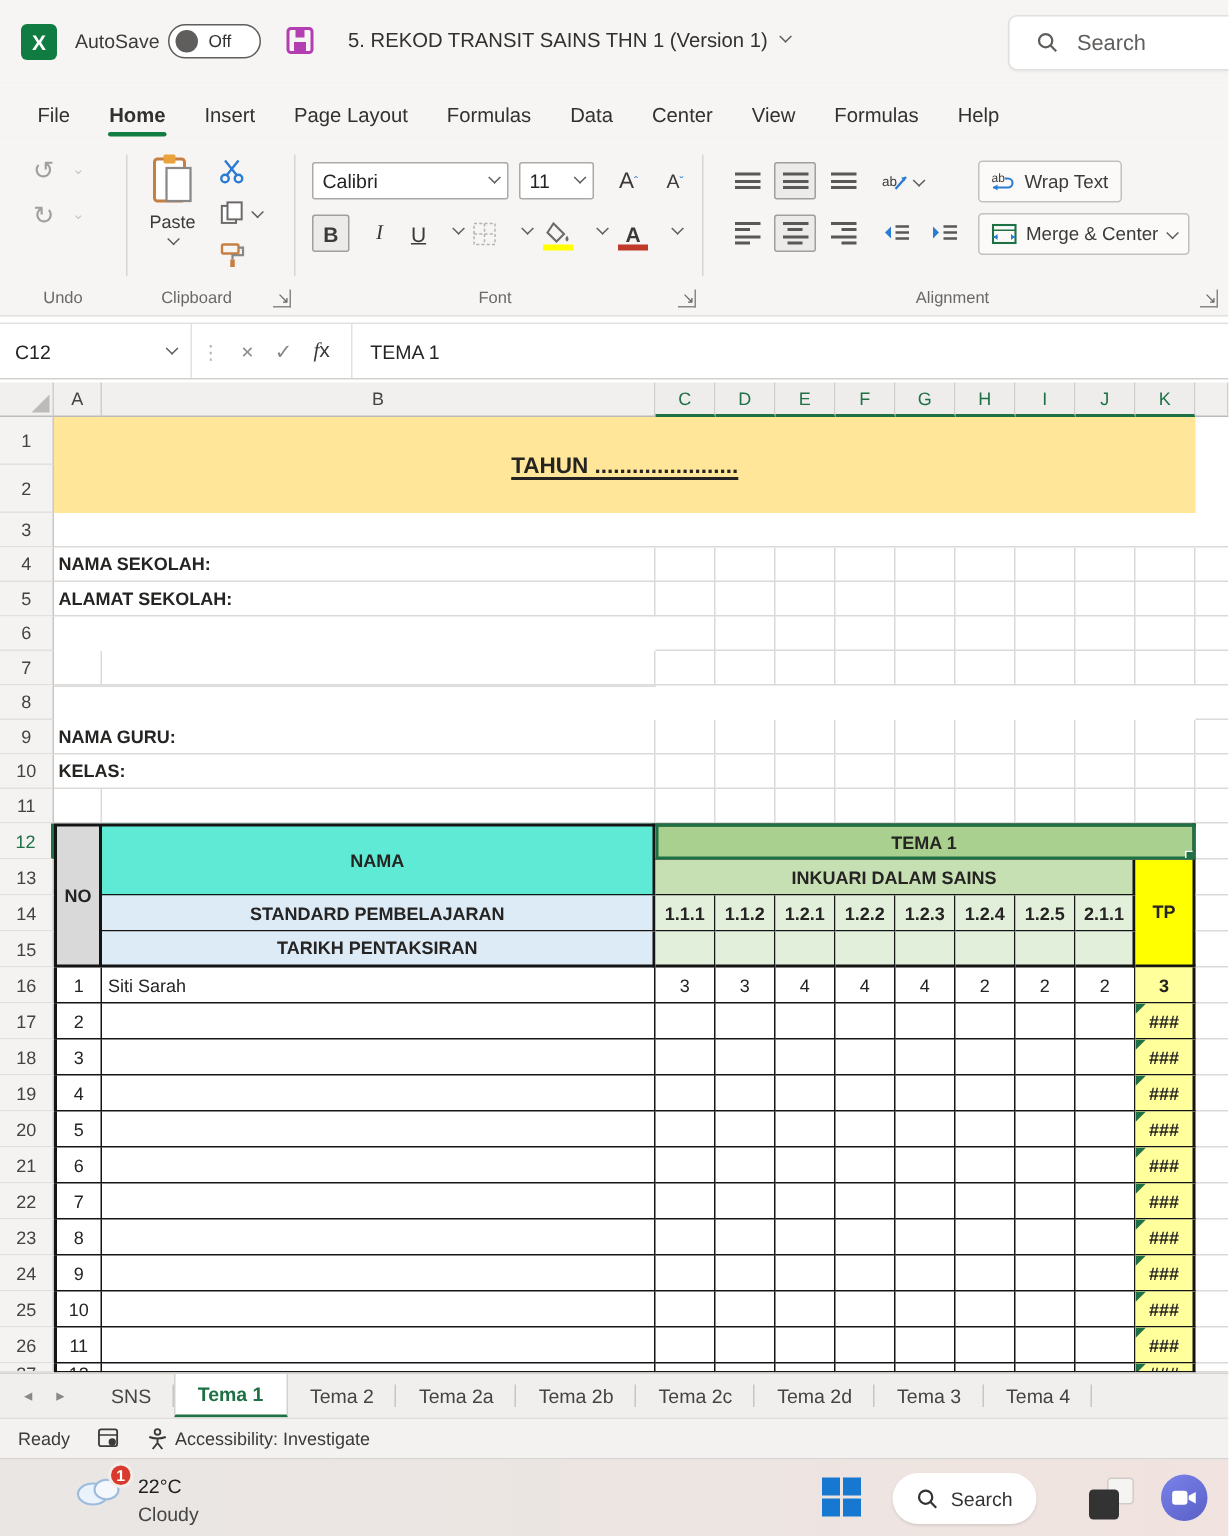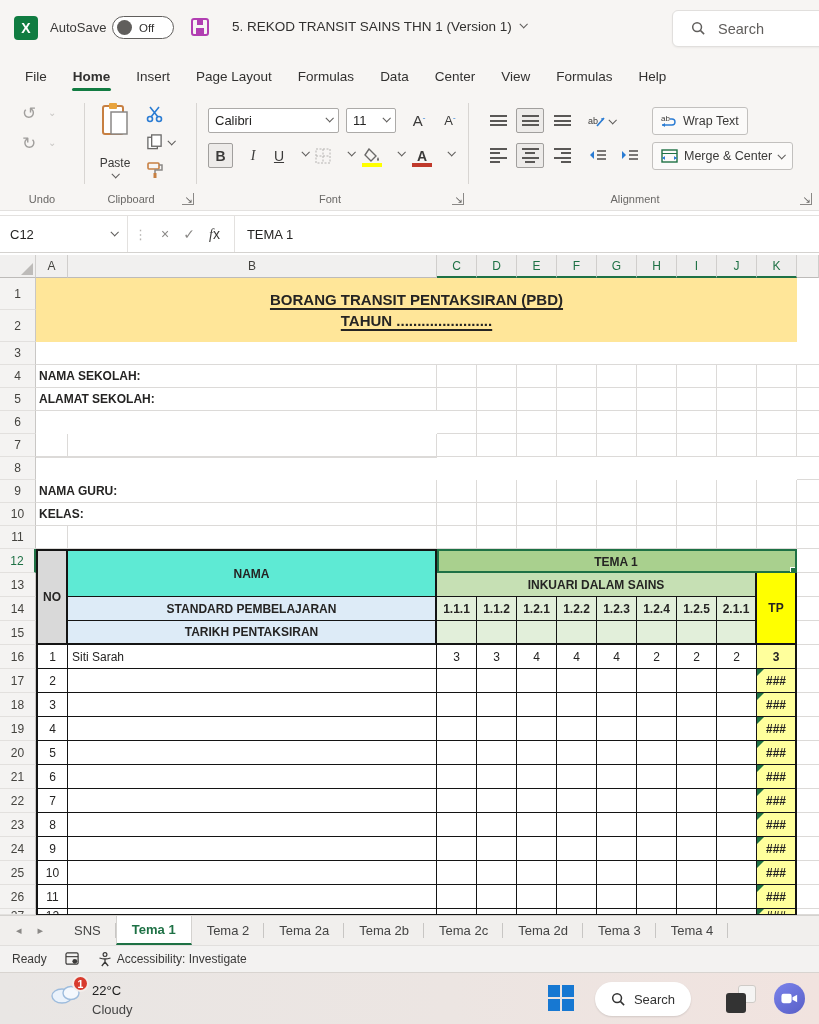--- a/index.html
+++ b/index.html
@@ -36,21 +36,21 @@
   .ribbon{position:absolute;top:95px;left:0;right:0;height:116px;background:#F7F5F3;
           border-bottom:1px solid #E3E1DF;}
   .rdiv{position:absolute;top:8px;bottom:26px;width:1px;background:#D8D5D2;}
   .grp-label{position:absolute;bottom:5px;font-size:11px;color:#6a6866;text-align:center;}
   .launcher{position:absolute;bottom:5px;font-size:10px;color:#6a6866;width:12px;height:12px;
             border-right:1px solid #8a8886;border-bottom:1px solid #8a8886;display:flex;
             align-items:flex-end;justify-content:flex-end;line-height:8px;}
   .undo-ic{position:absolute;font-size:17px;color:#A19F9D;}
   .paste-btn{position:absolute;left:92px;top:7px;width:46px;height:78px;display:flex;flex-direction:column;
              align-items:center;border-radius:3px;}
-  .paste-txt{font-size:12px;color:#3b3a39;margin-top:18px;}
+  .paste-txt{font-size:12px;color:#3b3a39;margin-top:3px;}
   .clip-col{position:absolute;left:146px;top:10px;display:flex;flex-direction:column;gap:10px;align-items:flex-start;}
   .combo{position:absolute;height:25px;background:#fff;border:1px solid #ACAAA8;border-radius:2px;
          display:flex;align-items:center;font-size:13px;color:#252423;padding:0 6px;justify-content:space-between;}
   .sbtn{position:absolute;height:25px;display:flex;align-items:center;justify-content:center;font-size:14px;color:#3b3a39;}
   .sbtn.on{background:#EDEBE9;border:1px solid #A19F9D;border-radius:2px;}
   .cbar{position:absolute;left:2px;right:2px;bottom:1px;height:4px;}
   .ic-lines{display:flex;flex-direction:column;gap:2.5px;width:17px;}
   .ic-lines i{height:2px;background:#5a5856;display:block;width:100%;}
   .ic-lines i.s{width:10px;}
   .ic-left i.s{align-self:flex-start;} .ic-center i.s{align-self:center;} .ic-right i.s{align-self:flex-end;}
@@ -418,21 +418,20 @@
     <div class="rh" style="grid-area: 20 / 1 / span 1 / span 1;">19</div>
     <div class="rh" style="grid-area: 21 / 1 / span 1 / span 1;">20</div>
     <div class="rh" style="grid-area: 22 / 1 / span 1 / span 1;">21</div>
     <div class="rh" style="grid-area: 23 / 1 / span 1 / span 1;">22</div>
     <div class="rh" style="grid-area: 24 / 1 / span 1 / span 1;">23</div>
     <div class="rh" style="grid-area: 25 / 1 / span 1 / span 1;">24</div>
     <div class="rh" style="grid-area: 26 / 1 / span 1 / span 1;">25</div>
     <div class="rh" style="grid-area: 27 / 1 / span 1 / span 1;">26</div>
     <div class="rh clip" style="grid-area: 28 / 1 / span 1 / span 1;">27</div>
     <div class="byel" style="grid-area: 2 / 2 / span 2 / span 11;">
-      <div>BORANG TRANSIT PENTAKSIRAN (PBD)</div>
       <div>TAHUN .......................</div>
     </div>
     <div class="plain" style="grid-area: 2 / 13 / span 1 / span 1;"></div>
     <div class="plain" style="grid-area: 3 / 13 / span 1 / span 1;"></div>
     <div class="glb" style="grid-area: 4 / 2 / span 1 / span 11;"></div>
     <div class="glb" style="grid-area: 4 / 13 / span 1 / span 1;"></div>
     <div class="lbl glrb" style="grid-area: 5 / 2 / span 1 / span 2;">NAMA SEKOLAH:</div>
     <div class="glrb" style="grid-area: 5 / 4 / span 1 / span 1;"></div>
     <div class="glrb" style="grid-area: 5 / 5 / span 1 / span 1;"></div>
     <div class="glrb" style="grid-area: 5 / 6 / span 1 / span 1;"></div>

